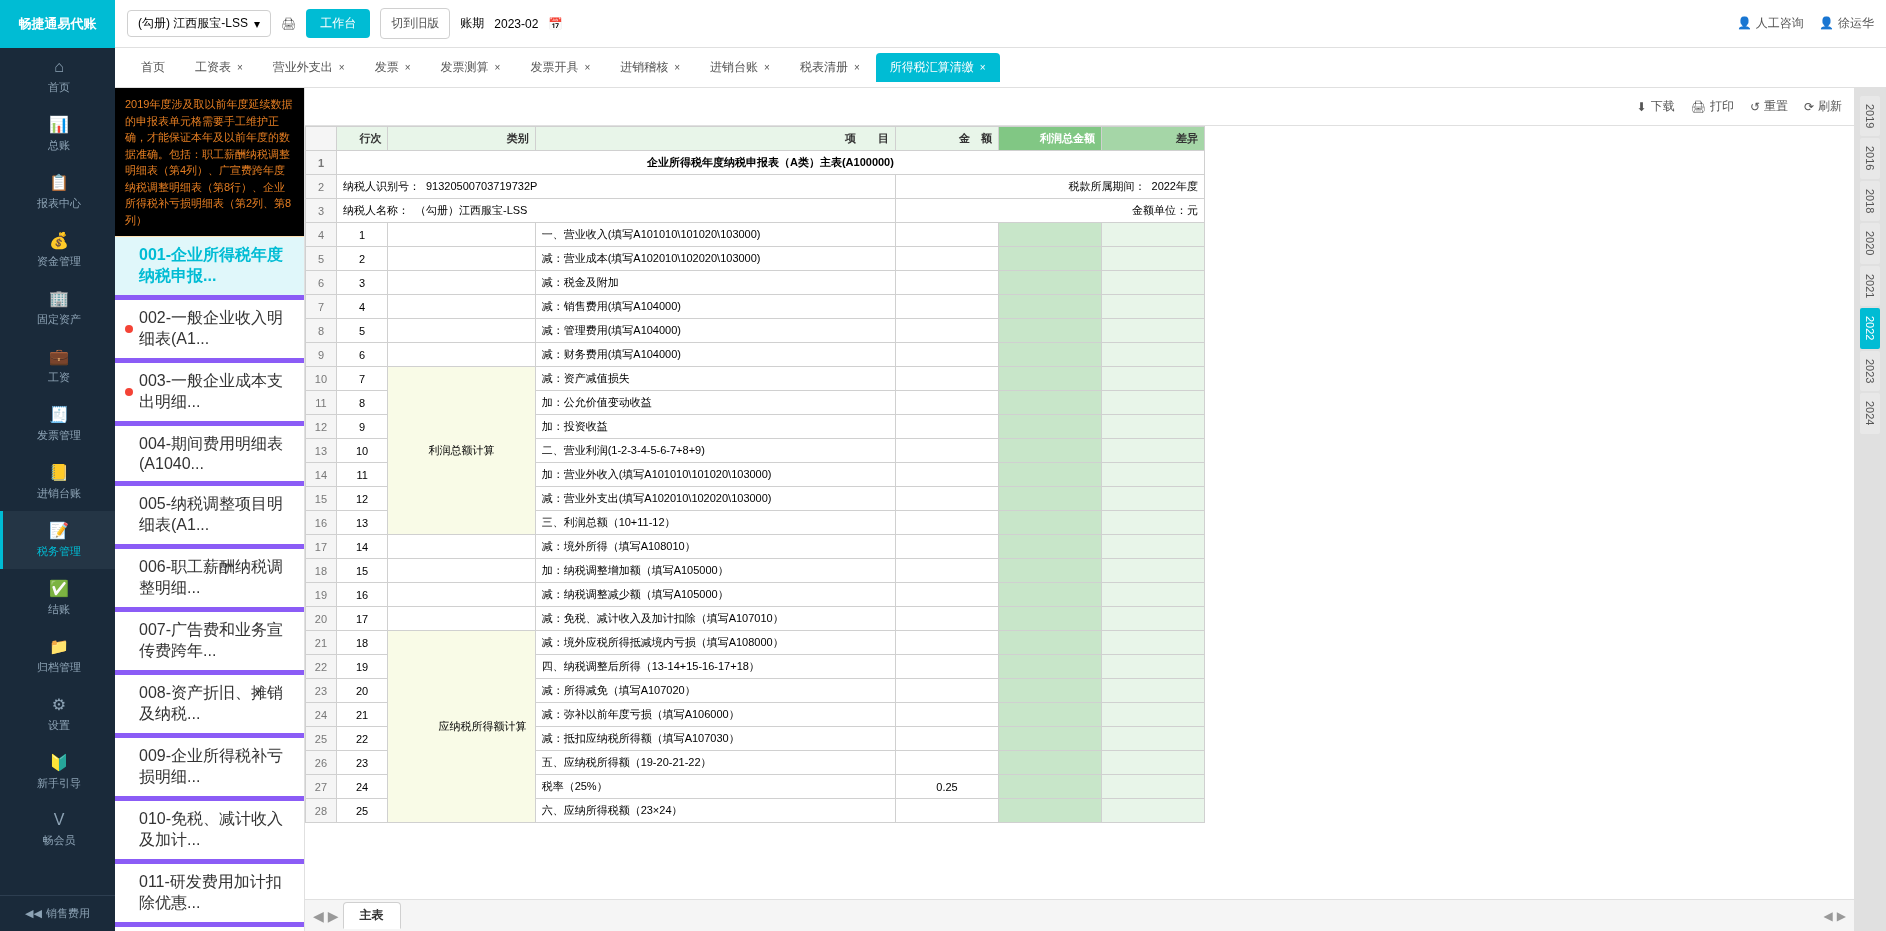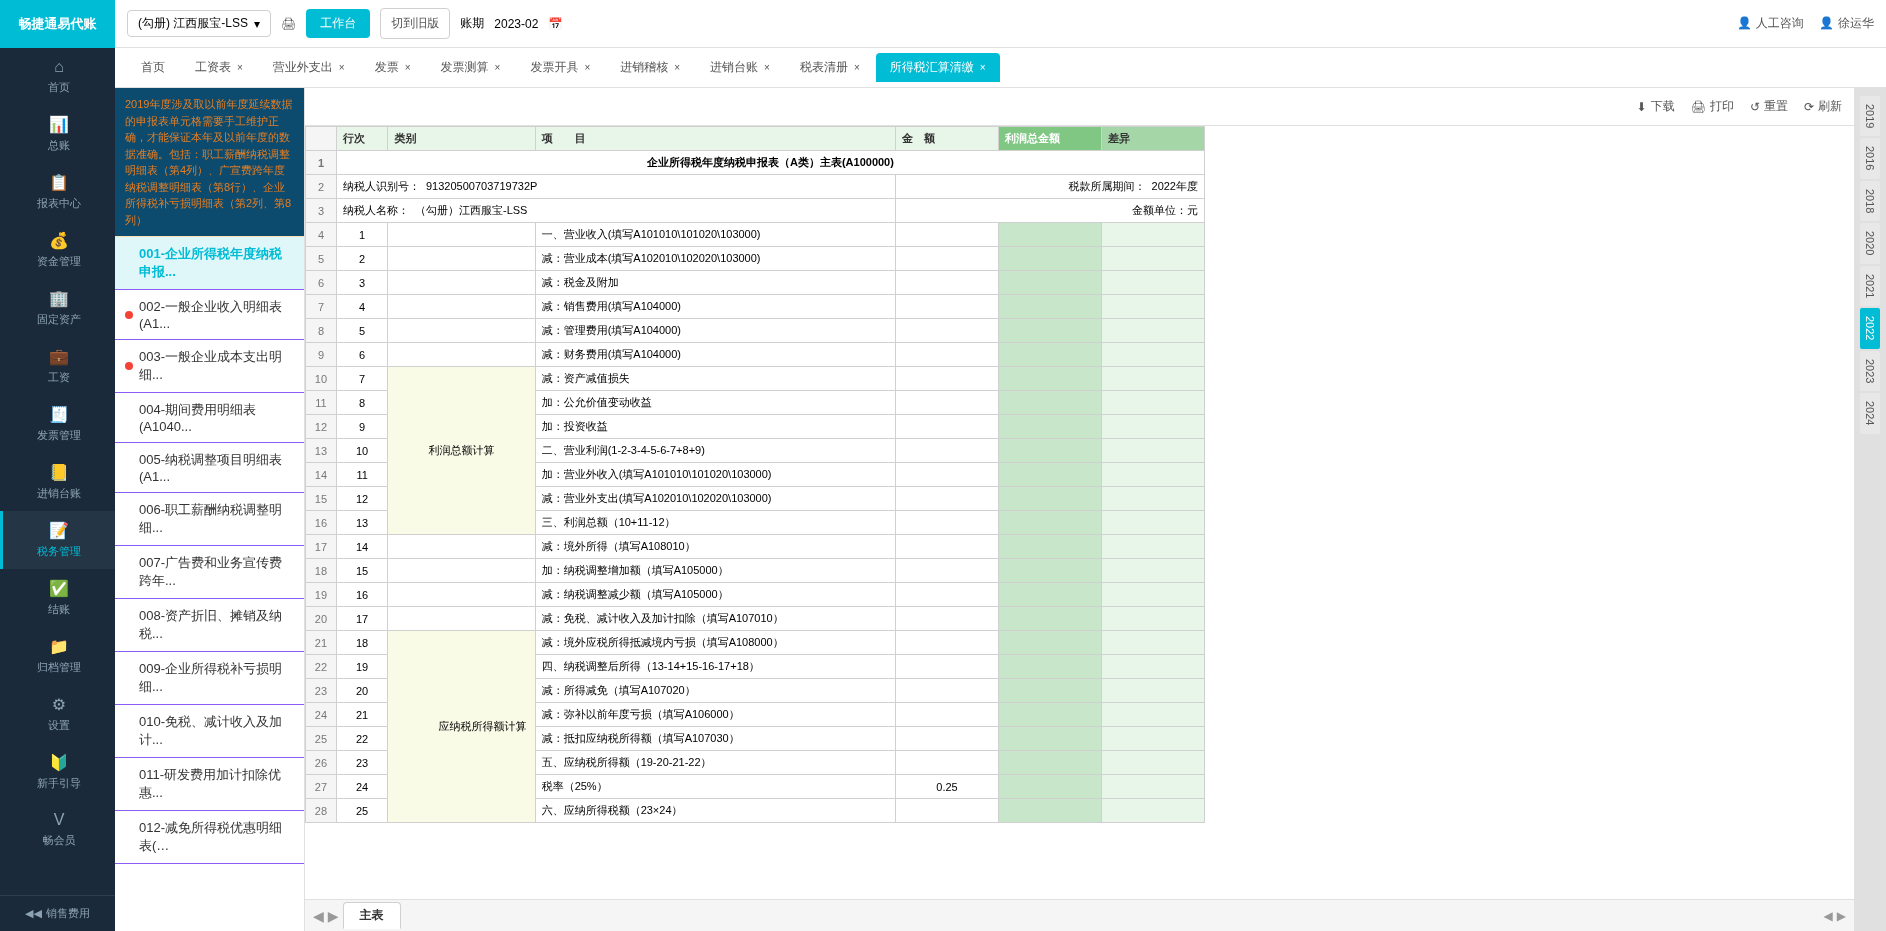--- a/index.html
+++ b/index.html
@@ -153,37 +153,37 @@
     .form-list-panel {
       width: 190px;
       background: #fff;
       border-right: 1px solid #e0e0e0;
       display: flex;
       flex-direction: column;
       flex-shrink: 0;
       overflow: hidden;
     }
     .warning-banner {
-      background: #0c4a6e;
+      background: #000000;
       padding: 8px 10px;
       font-size: 11px;
       color: #e67e22;
       line-height: 1.5;
       border-bottom: 1px solid #ffe0b2;
     }
     .form-list {
       flex: 1;
       overflow-y: auto;
     }
     .form-list-item {
       padding: 8px 10px;
-      font-size: 13px;
+      font-size: 16px;
       color: #333;
       cursor: pointer;
-      border-bottom: 1px solid #8b5cf6;
+      border-bottom: 5px solid #8b5cf6;
       display: flex;
       align-items: center;
       gap: 6px;
     }
     .form-list-item.active { background: #e0f7fa; color: #00bcd4; font-weight: bold; }
     .form-list-item .status-dot {
       width: 8px;
       height: 8px;
       border-radius: 50%;
       flex-shrink: 0;
@@ -240,21 +240,21 @@
     }
     table.spreadsheet th,
     table.spreadsheet td {
       border: 1px solid #d0d0d0;
       padding: 4px 6px;
       font-size: 11px;
       white-space: nowrap;
     }
     table.spreadsheet .col-header {
       background: #e8f5e9;
-      text-align: left;
+      text-align: right;
       font-weight: bold;
       color: #333;
       position: sticky;
       top: 0;
       z-index: 2;
     }
     table.spreadsheet .row-num {
       background: #f5f5f5;
       text-align: center;
       color: #777;

